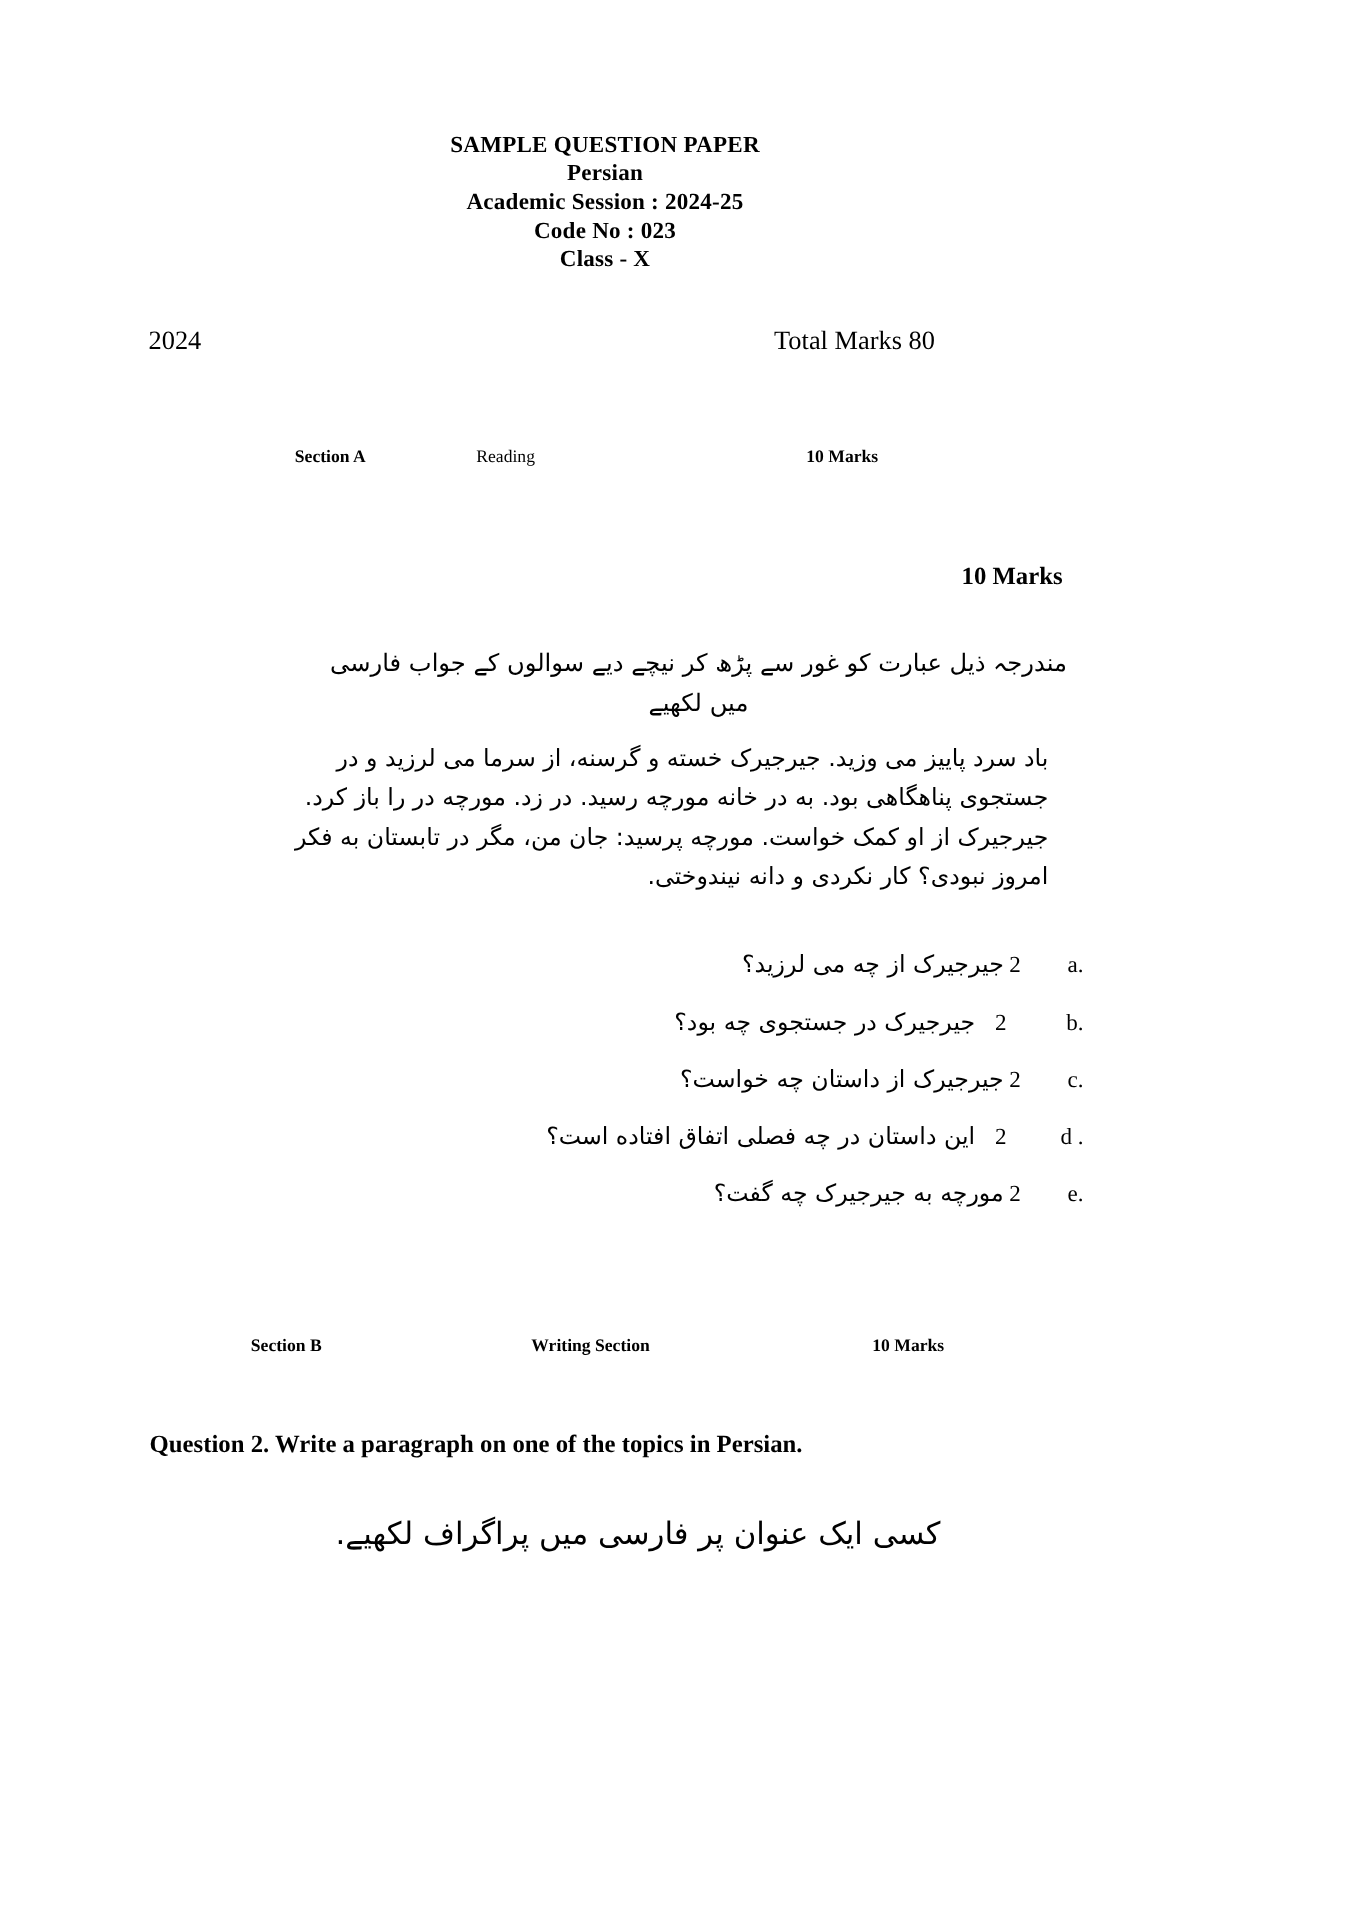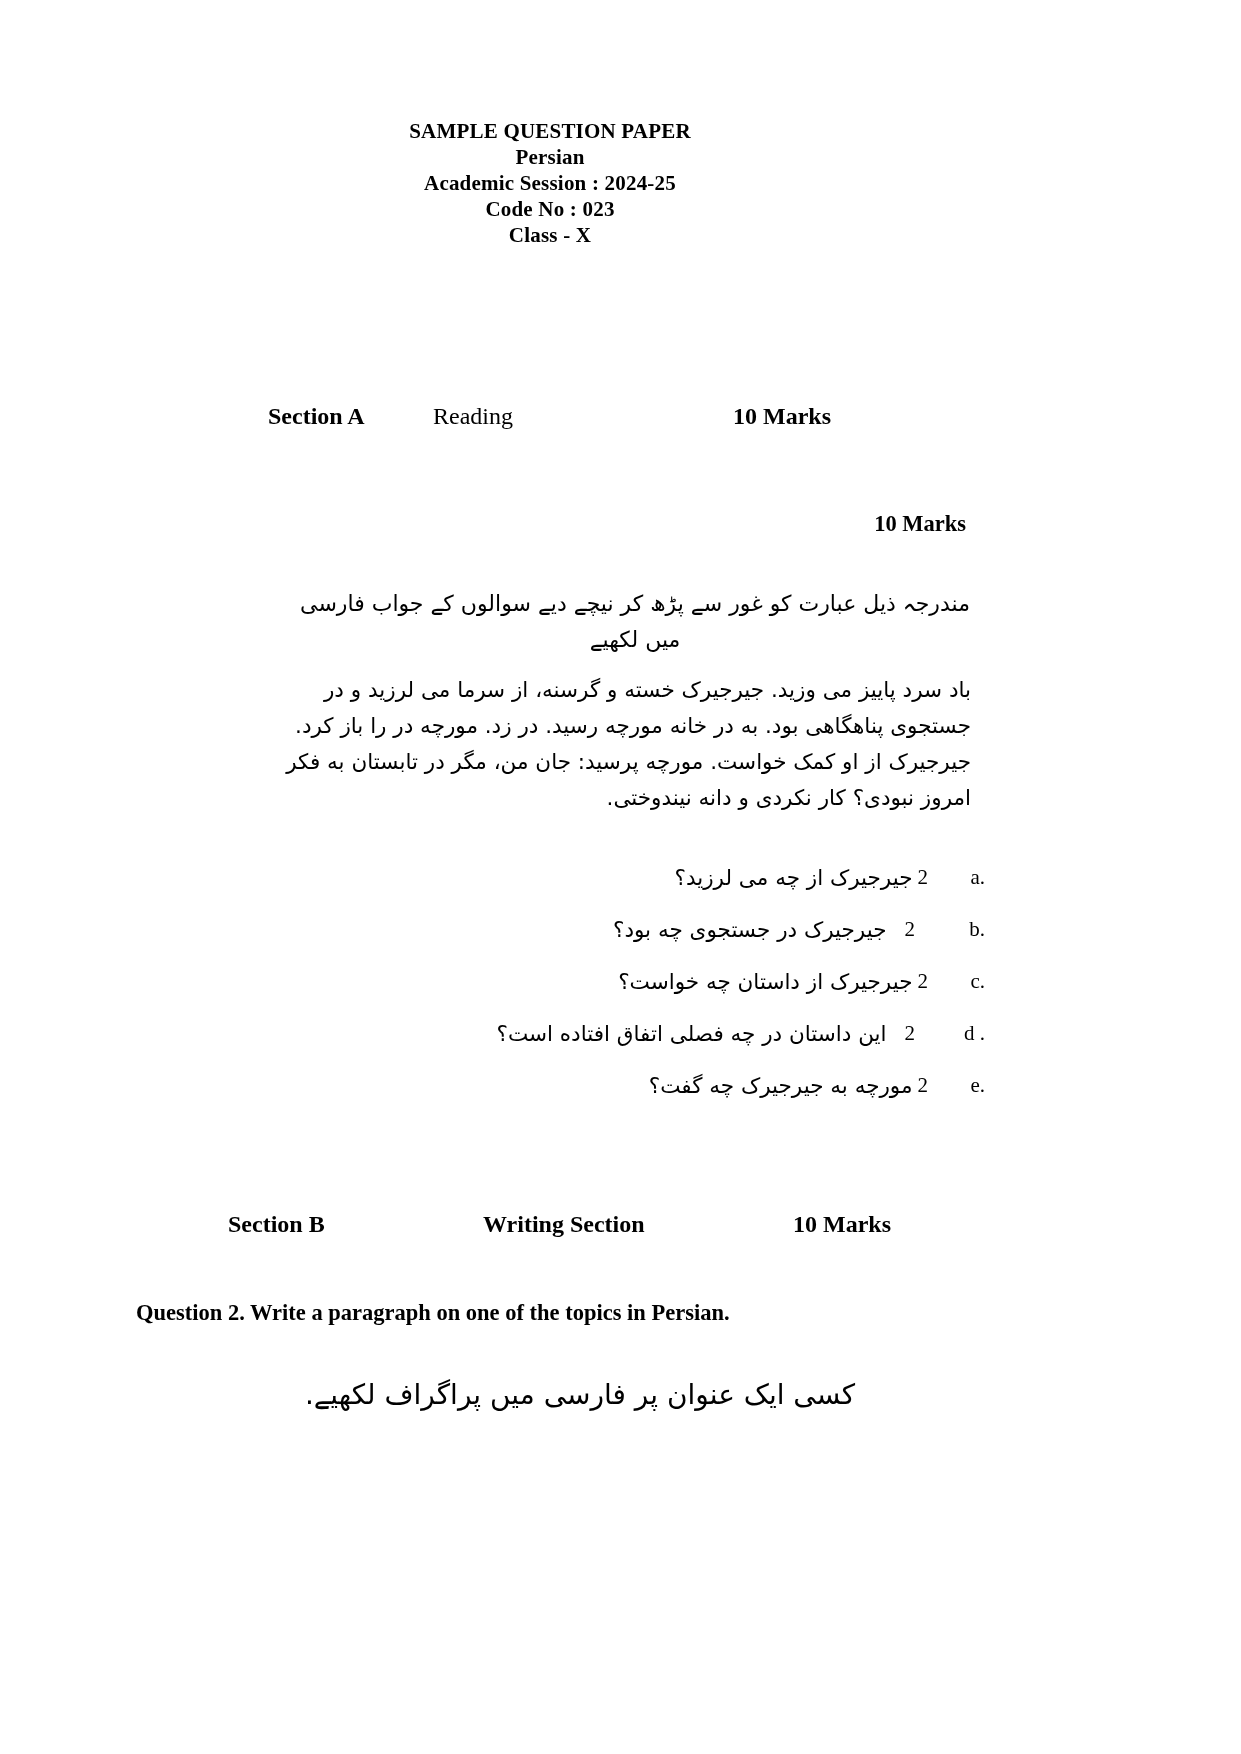--- a/index.html
+++ b/index.html
@@ -53,21 +53,21 @@
     line-height: 30px;
   }
   .meta-row .year { font-weight: normal; }
   .meta-row .total { font-weight: normal; }
 
   
   .section-row {
     position: absolute;
     display: flex;
     align-items: center;
-    font-size: 24px;
+    font-size: 16px;
     line-height: 28px;
   }
   .section-row .sec-name {
     font-weight: bold;
   }
   .section-row .sec-kind {
     font-weight: normal;
   }
   .section-row .sec-kind.bold {
     font-weight: bold;
@@ -126,21 +126,21 @@
     position: absolute;
     left: 300px;
     top: 586px;
     width: 670px;
     text-align: center;
     font-size: 22px;
     line-height: 36px;
   }
   .persian-passage {
     position: absolute;
-    left: 251px;
+    left: 233px;
     top: 672px;
     width: 720px;
     text-align: right;
     font-size: 21.5px;
     line-height: 36px;
   }
   .urdu-instruction-2 {
     position: absolute;
     left: 300px;
     top: 1378px;
@@ -200,20 +200,24 @@
 <div class="page">
 
   <div class="doc-header">
     <div class="hline">SAMPLE QUESTION PAPER</div>
     <div class="hline">Persian</div>
     <div class="hline">Academic Session : 2024-25</div>
     <div class="hline">Code No : 023</div>
     <div class="hline">Class - X</div>
   </div>
 
+  <div class="meta-row">
+    <span class="year">2024</span>
+    <span class="total">Total Marks 80</span>
+  </div>
 
   <div class="section-row" id="section-a-row">
     <span class="sec-name">Section A</span>
     <span class="sec-kind">Reading</span>
     <span class="sec-marks">10 Marks</span>
   </div>
 
   <div class="question-prompt" id="q1-prompt">
     <span class="q-marks">10 Marks</span>
   </div>

